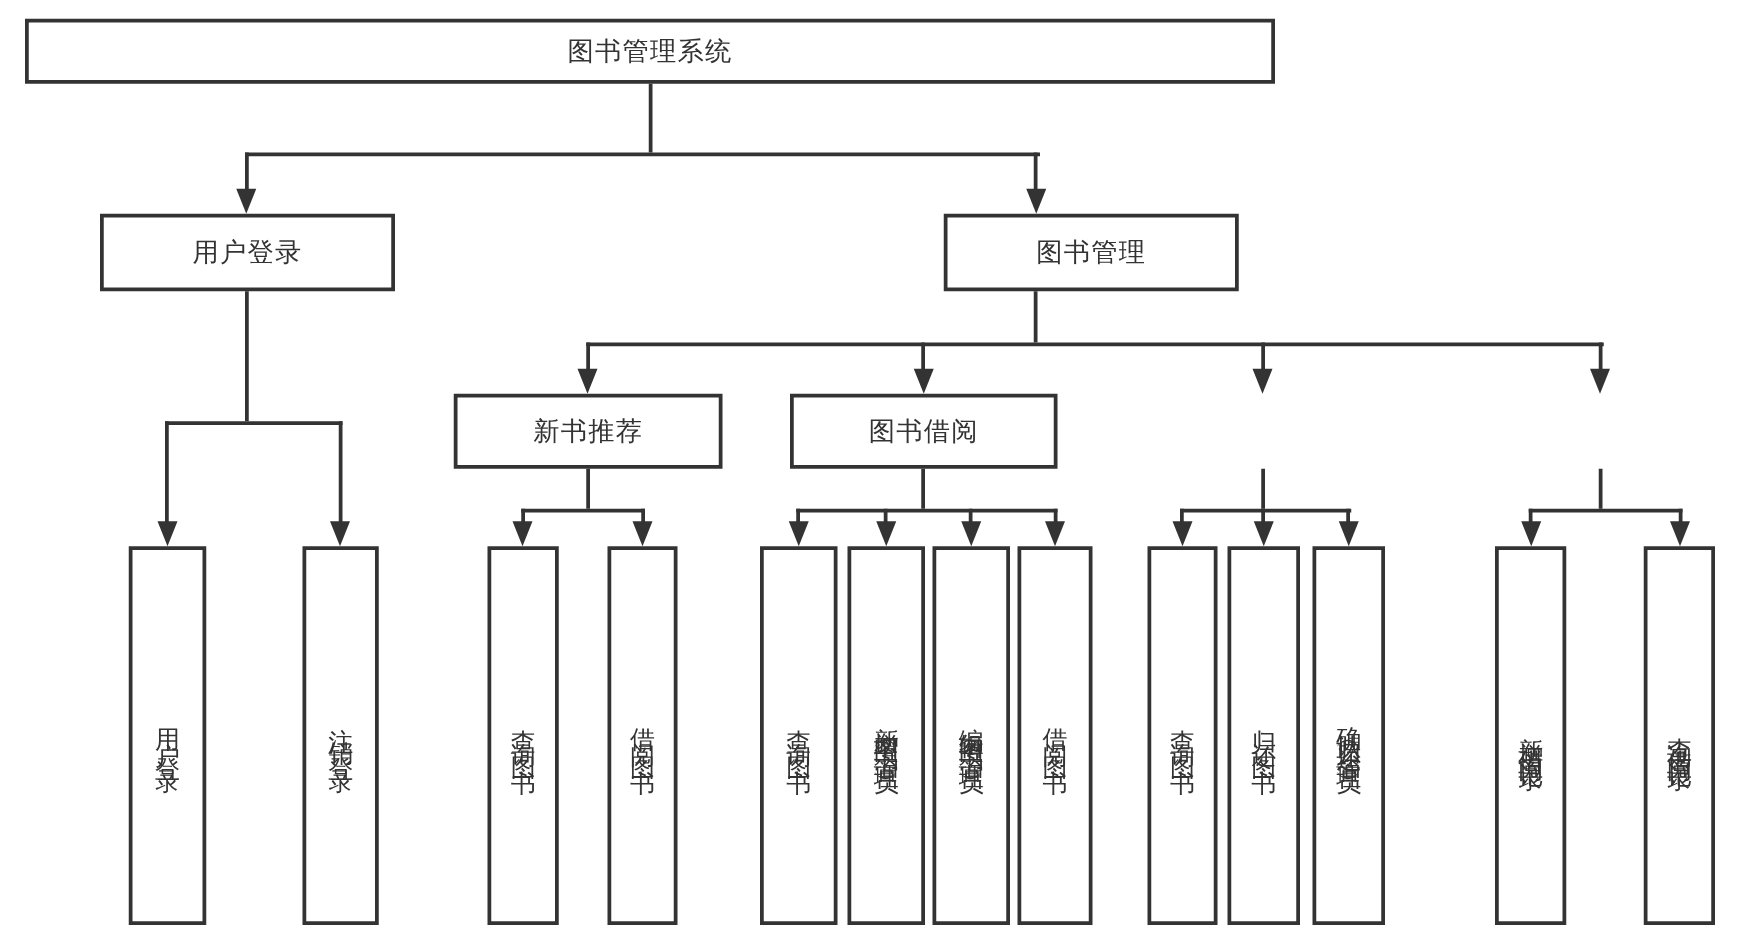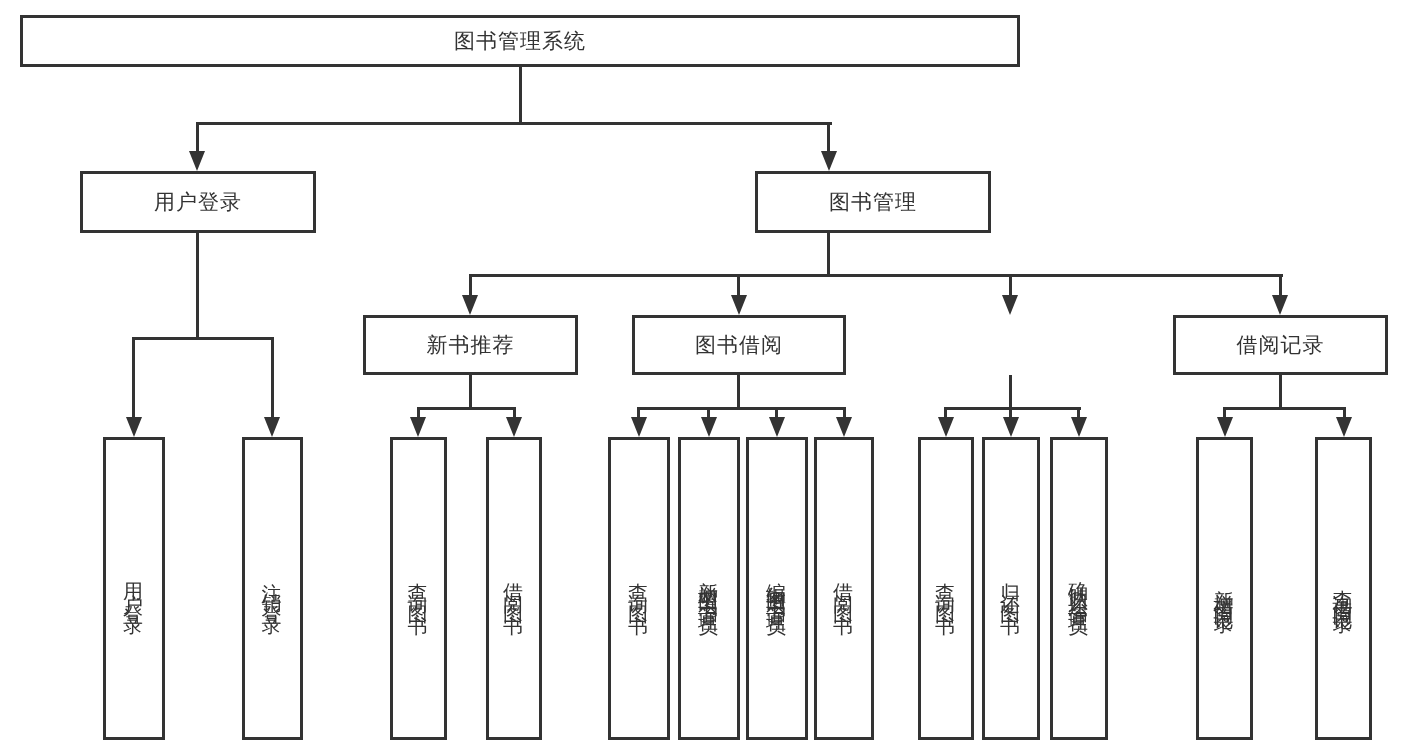--- a/index.html
+++ b/index.html
@@ -102,23 +102,20 @@
   <div class="arrow" style="left:1002px;top:295px;"></div>
   <div class="vline" style="left:1279px;top:274px;height:23px;"></div>
   <div class="arrow" style="left:1272px;top:295px;"></div>
 
   <div class="node" style="left:363px;top:315px;width:215px;height:60px;">
     <span>新书推荐</span>
   </div>
   <div class="node" style="left:632px;top:315px;width:214px;height:60px;">
     <span>图书借阅</span>
   </div>
-  <div class="node" style="left:1173px;top:315px;width:215px;height:60px;">
-    <span>借阅记录</span>
-  </div>
 
   <div class="vline" style="left:469px;top:375px;height:32px;"></div>
   <div class="hline" style="left:417px;top:407px;width:99px;"></div>
   <div class="vline" style="left:417px;top:407px;height:12px;"></div>
   <div class="arrow" style="left:410px;top:417px;"></div>
   <div class="vline" style="left:513px;top:407px;height:12px;"></div>
   <div class="arrow" style="left:506px;top:417px;"></div>
 
   <div class="vline" style="left:737px;top:375px;height:32px;"></div>
   <div class="hline" style="left:637px;top:407px;width:209px;"></div>

